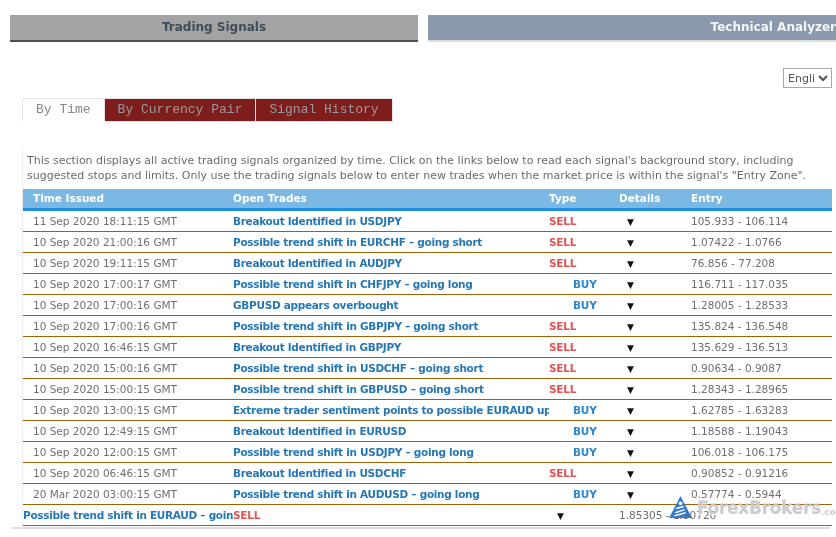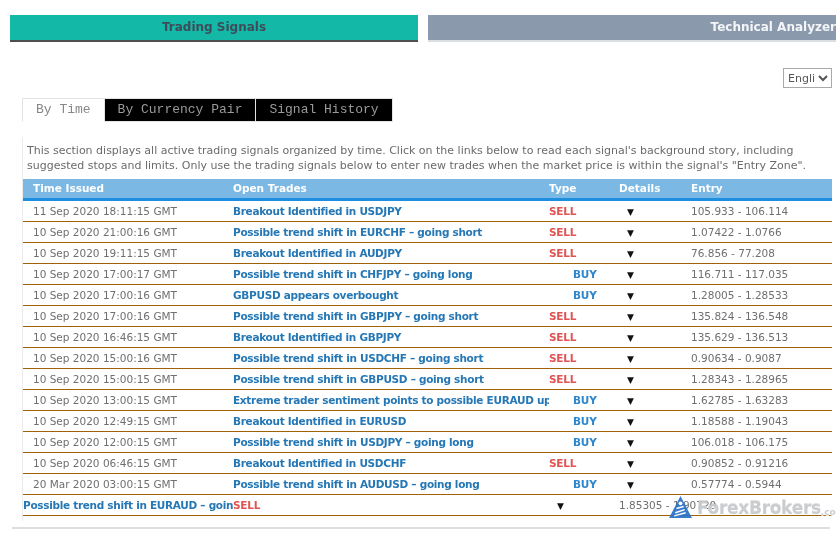--- a/index.html
+++ b/index.html
@@ -6,46 +6,46 @@
   body{
     width:836px;height:537px;position:relative;overflow:hidden;
     background:#ffffff;font-family:"DejaVu Sans","Liberation Sans",sans-serif;
   }
   
   .top-tab{
     position:absolute;top:15px;height:25px;line-height:25px;
     text-align:center;font-size:12px;font-weight:bold;cursor:pointer;
   }
   .top-tab.active{
-    left:10px;width:408px;color:#3e4c5a;background:#14b8a6;
+    left:10px;width:408px;color:#3e4c5a;background:#a3a3a3;
     border-bottom:2px solid #4f4f4f;
   }
   .top-tab.inactive{
     left:428px;width:408px;color:#f3f5f7;background:#8a99ab;
     border-bottom:2px solid #dcdfe2;
     text-align:right;
   }
   
   .lang-select{
     position:absolute;top:68px;right:4px;width:49px;height:20px;
     font-size:11px;font-family:"DejaVu Sans",sans-serif;color:#555;
     border:1px solid #a9a9a9;background:#fff;border-radius:0;
   }
   
   .subtabs{position:absolute;top:98px;left:22px;display:flex;font-size:13px;font-family:Liberation Mono, monospace;}
   .subtab{
-    height:22px;line-height:22px;padding:0 13px;background:#000000;
+    height:22px;line-height:22px;padding:0 13px;background:#7f1d1d;
     border:1px solid #e3e3e3;border-left:none;color:#9a9a9a;cursor:pointer;
     white-space:nowrap;
   }
   .subtab:first-child{border-left:1px solid #e3e3e3;}
   .subtab.active{background:#ffffff;border-bottom:1px solid #ffffff;color:#878787;}
   
   .content-panel{
-    position:absolute;top:137px;left:22px;width:809px;height:384px;
+    position:absolute;top:147px;left:22px;width:809px;height:384px;
     border-left:1px solid #ececec;
   }
   .description{
     position:absolute;top:6px;left:4px;width:795px;
     font-size:11px;color:#6b6b6b;line-height:15px;
   }
   
   .signals-table{position:absolute;top:42px;left:0;width:809px;}
   .thead{
     display:grid;grid-template-columns:210px 316px 70px 72px 1fr;

